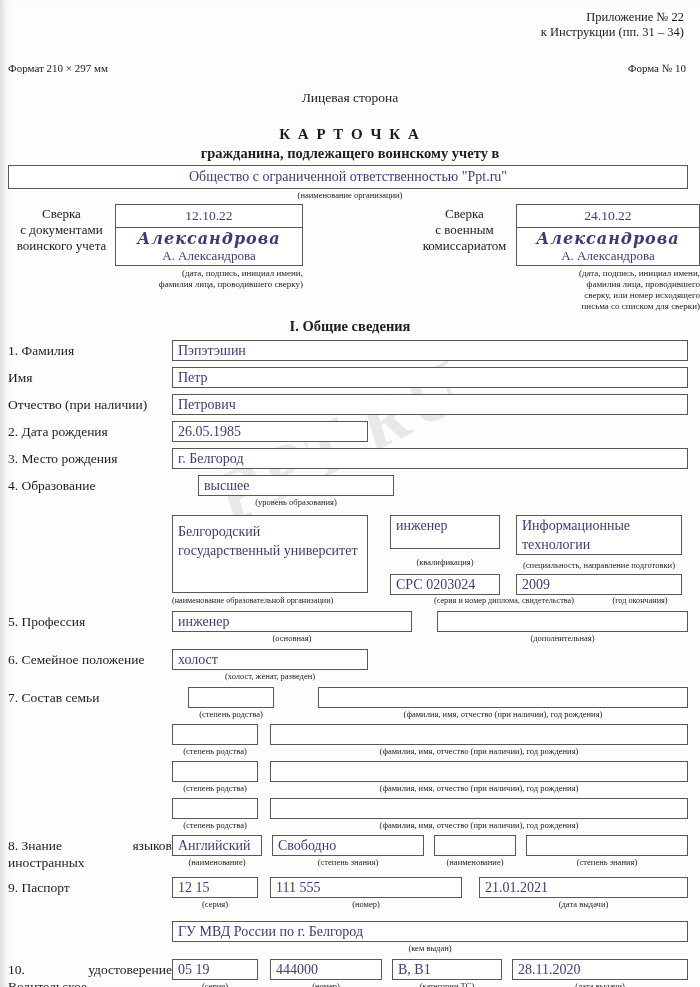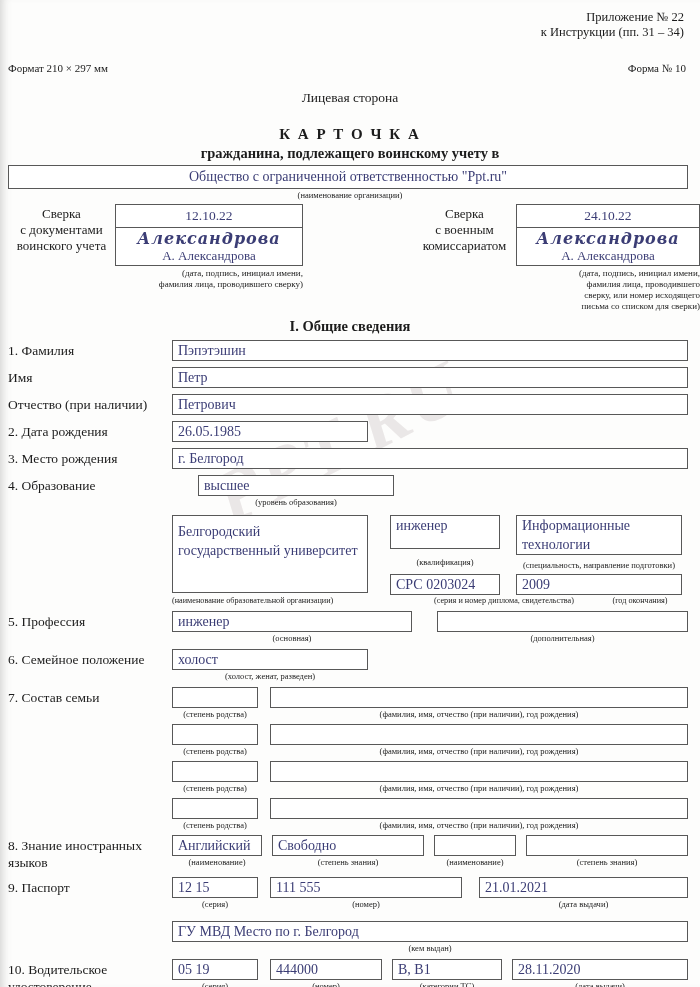--- a/index.html
+++ b/index.html
@@ -52,21 +52,21 @@
   
   .edu{display:flex;margin:0 12px 0 172px;}
   .edu-org{width:196px;height:78px;line-height:19px;white-space:normal;padding-top:6px;}
   .edu-mid{width:110px;margin-left:22px;display:flex;flex-direction:column;justify-content:space-between;height:80px;}
   .edu-right{width:166px;margin-left:16px;display:flex;flex-direction:column;justify-content:space-between;height:80px;}
   .edu-q{height:34px;line-height:19px;white-space:normal;}
   .edu-s{height:40px;line-height:19px;white-space:normal;}
   .edu-caps{display:flex;margin:1px 12px 6px 172px;font-size:8.2px;}
   .edu-caps span{white-space:nowrap;}
   .spacer{flex-shrink:0;}
-  .multi-lbl{display:flex;flex-direction:column;}
+  .multi-lbl{display:flex;flex-direction:row;}
 </style>
 </head>
 <body>
 
 <div class="page">
   <div class="watermark">PPT.RU</div>
   <div class="content">
 
     <div class="appendix">
       <div>Приложение № 22</div>
@@ -185,21 +185,21 @@
     </div>
 
     <div class="row">
       <div class="lbl">6. Семейное положение</div>
       <div class="fcol" style="width:196px;">
         <div class="box">холост</div>
         <div class="cap">(холост, женат, разведен)</div>
       </div>
     </div>
 
-    <div class="row" style="margin-bottom:5px;">
+    <div class="row" style="margin-bottom:5px;gap:16px;">
       <div class="lbl">7. Состав семьи</div>
       <div class="fcol" style="width:86px;">
         <div class="box"></div>
         <div class="cap">(степень родства)</div>
       </div>
       <div class="spacer" style="width:12px;"></div>
       <div class="fcol grow">
         <div class="box"></div>
         <div class="cap">(фамилия, имя, отчество (при наличии), год рождения)</div>
       </div>
@@ -280,21 +280,21 @@
       </div>
       <div class="spacer" style="width:17px;"></div>
       <div class="fcol grow">
         <div class="box">21.01.2021</div>
         <div class="cap">(дата выдачи)</div>
       </div>
     </div>
     <div class="row">
       <div class="lbl"></div>
       <div class="fcol grow">
-        <div class="box">ГУ МВД Место по г. Белгород</div>
+        <div class="box">ГУ МВД России по г. Белгород</div>
         <div class="cap">(кем выдан)</div>
       </div>
     </div>
 
     <div class="row">
       <div class="lbl multi-lbl">
         <div>10. Водительское</div>
         <div>удостоверение</div>
       </div>
       <div class="fcol" style="width:86px;">

